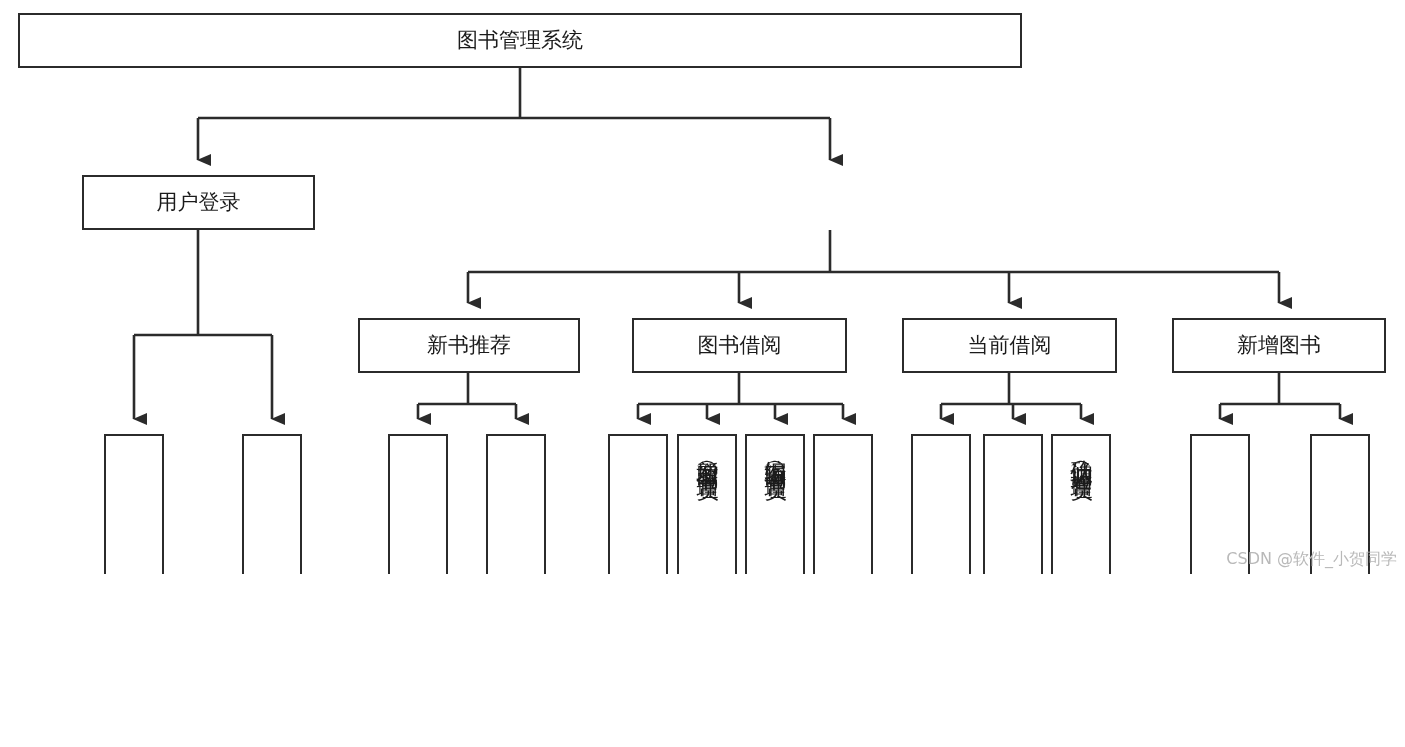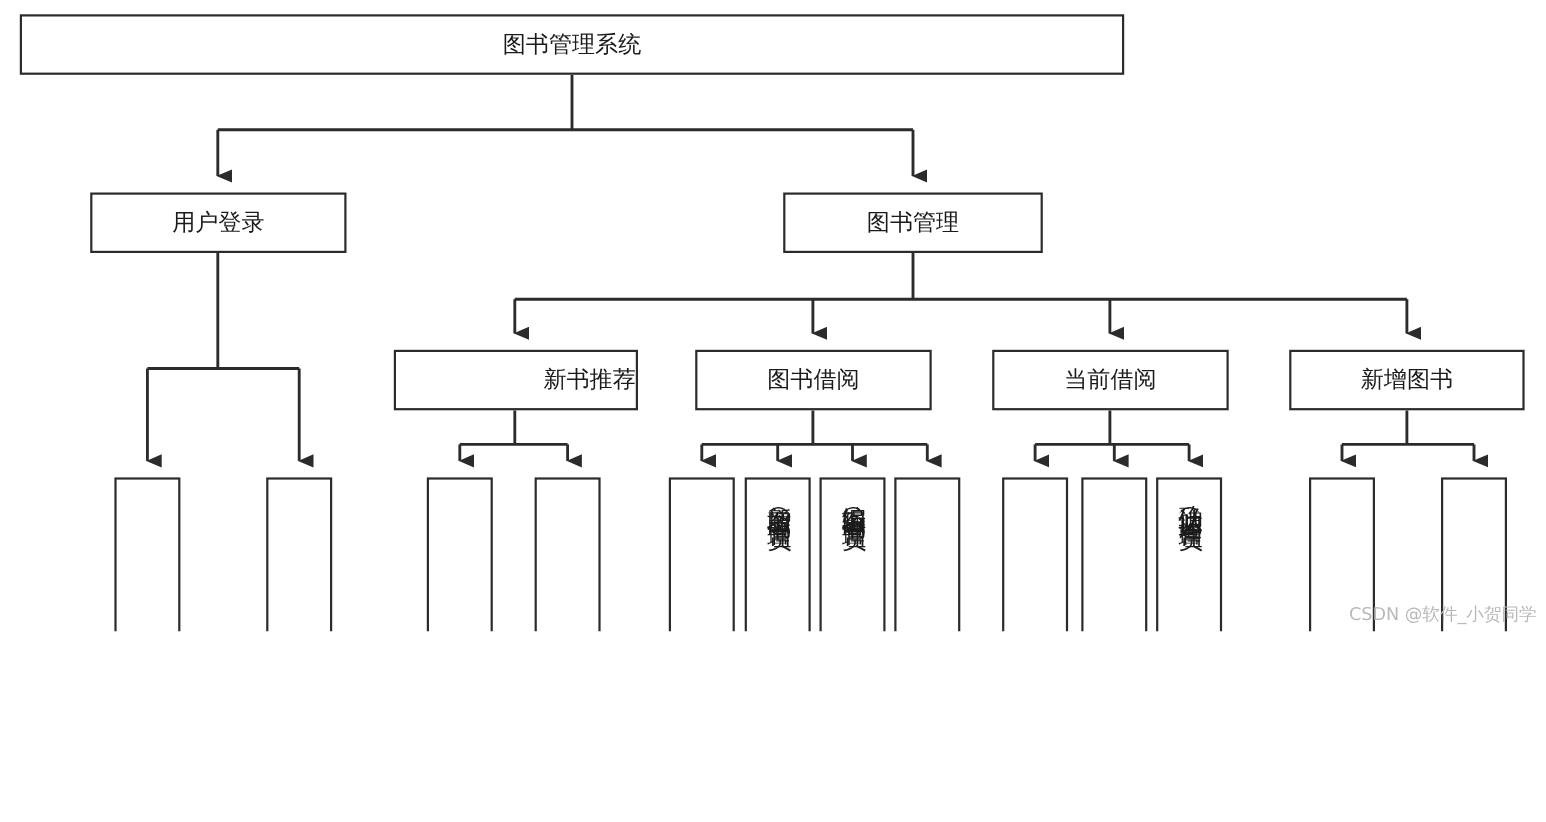--- a/index.html
+++ b/index.html
@@ -127,25 +127,22 @@
     </g>
   </svg>
 
   <div class="node horizontal" id="node-root" style="left: 18px; top: 13px; width: 1004px; height: 55px;">
     <span class="node-label">图书管理系统</span>
   </div>
 
   <div class="node horizontal" id="node-l2-0" style="left: 82px; top: 175px; width: 233px; height: 55px;">
     <span class="node-label">用户登录</span>
   </div>
-  <div class="node horizontal" id="node-l2-1" style="left: 712px; top: 175px; width: 236px; height: 55px;">
-    <span class="node-label">图书管理</span>
-  </div>
 
-  <div class="node horizontal" id="node-l3-0" style="left: 358px; top: 318px; width: 222px; height: 55px; justify-content: flex-end;">
+  <div class="node horizontal" id="node-l3-0" style="left: 358px; top: 318px; width: 222px; height: 55px;">
     <span class="node-label">新书推荐</span>
   </div>
   <div class="node horizontal" id="node-l3-2" style="left: 902px; top: 318px; width: 215px; height: 55px;">
     <span class="node-label">当前借阅</span>
   </div>
   <div class="node horizontal" id="node-l3-1" style="left: 632px; top: 318px; width: 215px; height: 55px;">
     <span class="node-label">图书借阅</span>
   </div>
   <div class="node horizontal" id="node-l3-3" style="left: 1172px; top: 318px; width: 214px; height: 55px;">
     <span class="node-label">新增图书</span>

